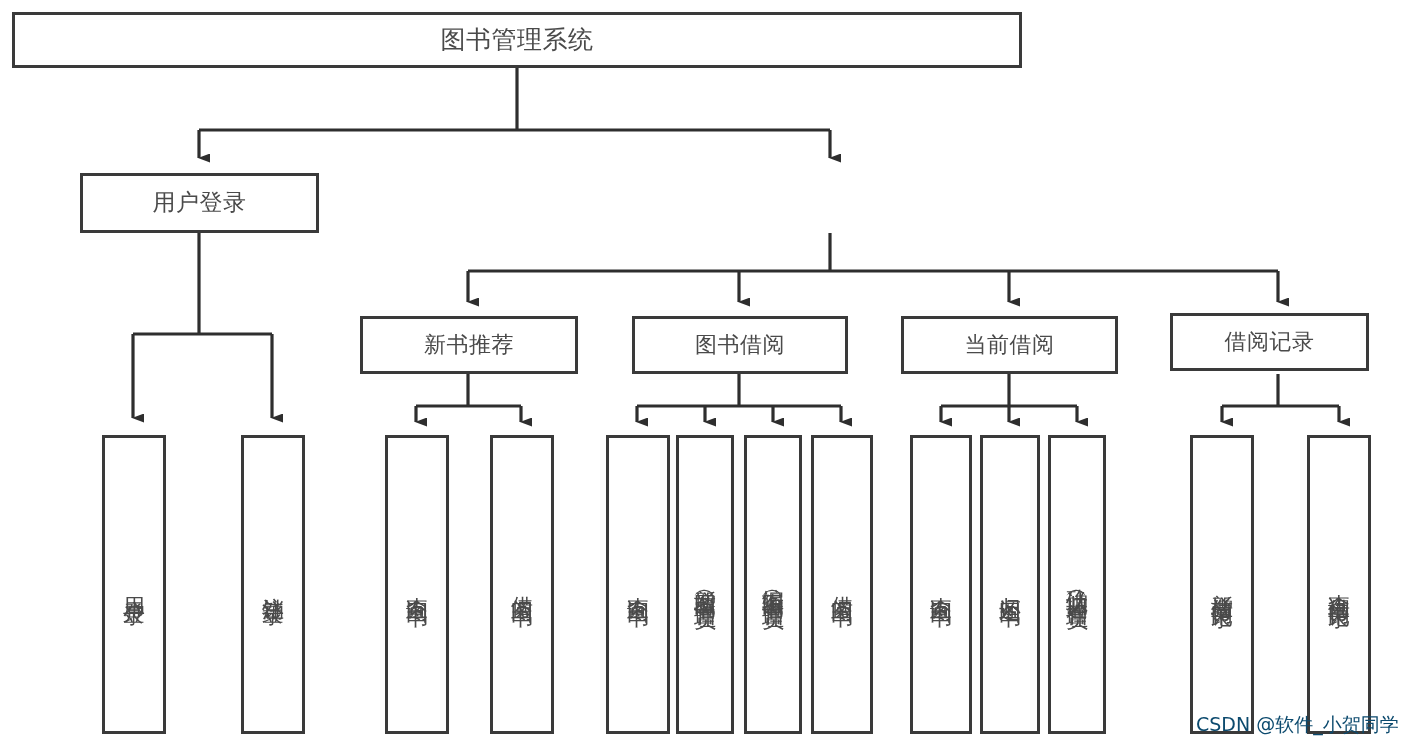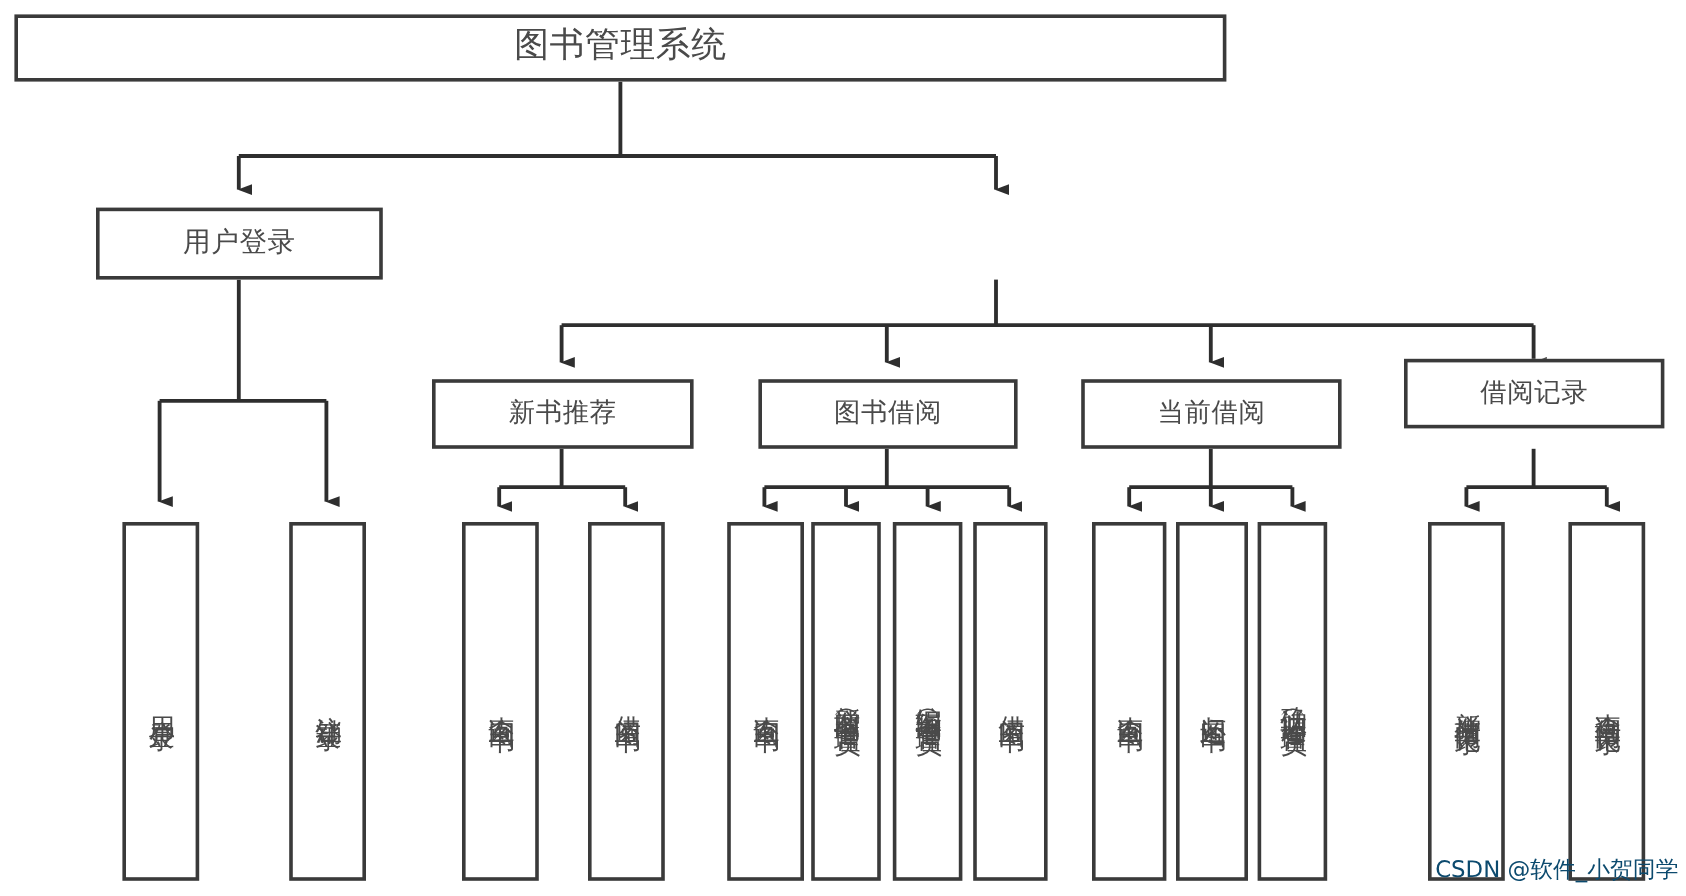--- a/index.html
+++ b/index.html
@@ -53,21 +53,21 @@
   .node.horizontal .label {
     writing-mode: horizontal-tb;
   }
   .node.vertical .label {
     writing-mode: vertical-rl;
     text-orientation: upright;
     letter-spacing: 3px;
     line-height: 1;
   }
   .node.root { border-width: 3px; }
-  .node.root .label { font-size: 29px; font-family: Liberation Mono, monospace; }
+  .node.root .label { font-size: 25px; }
   .node.level2 .label { font-size: 23px; }
   .node.level3 .label { font-size: 22px; }
   .node.leaf .label { font-size: 22px; }
   .watermark {
     position: absolute;
     color: #0c4a6e;
     font-size: 19px;
     font-family: "DejaVu Sans", "Liberation Sans", sans-serif;
     white-space: nowrap;
     pointer-events: none;
@@ -145,21 +145,21 @@
     </div>
 
     <div class="node level3 horizontal" style="left:901px; top:316px; width:217px; height:58px;">
       <span class="label">当前借阅</span>
     </div>
 
     <div class="node level3 horizontal" style="left:632px; top:316px; width:216px; height:58px;">
       <span class="label">图书借阅</span>
     </div>
 
-    <div class="node level3 horizontal" style="left:1170px; top:299px; width:217px; height:58px;">
+    <div class="node level3 horizontal" style="left:1170px; top:313px; width:199px; height:58px;">
       <span class="label">借阅记录</span>
     </div>
 
     <div class="node leaf vertical" style="left:102px; top:435px; width:64px; height:299px;">
       <span class="label">用户登录</span>
     </div>
 
     <div class="node leaf vertical" style="left:241px; top:435px; width:64px; height:299px;">
       <span class="label">注销登录</span>
     </div>

